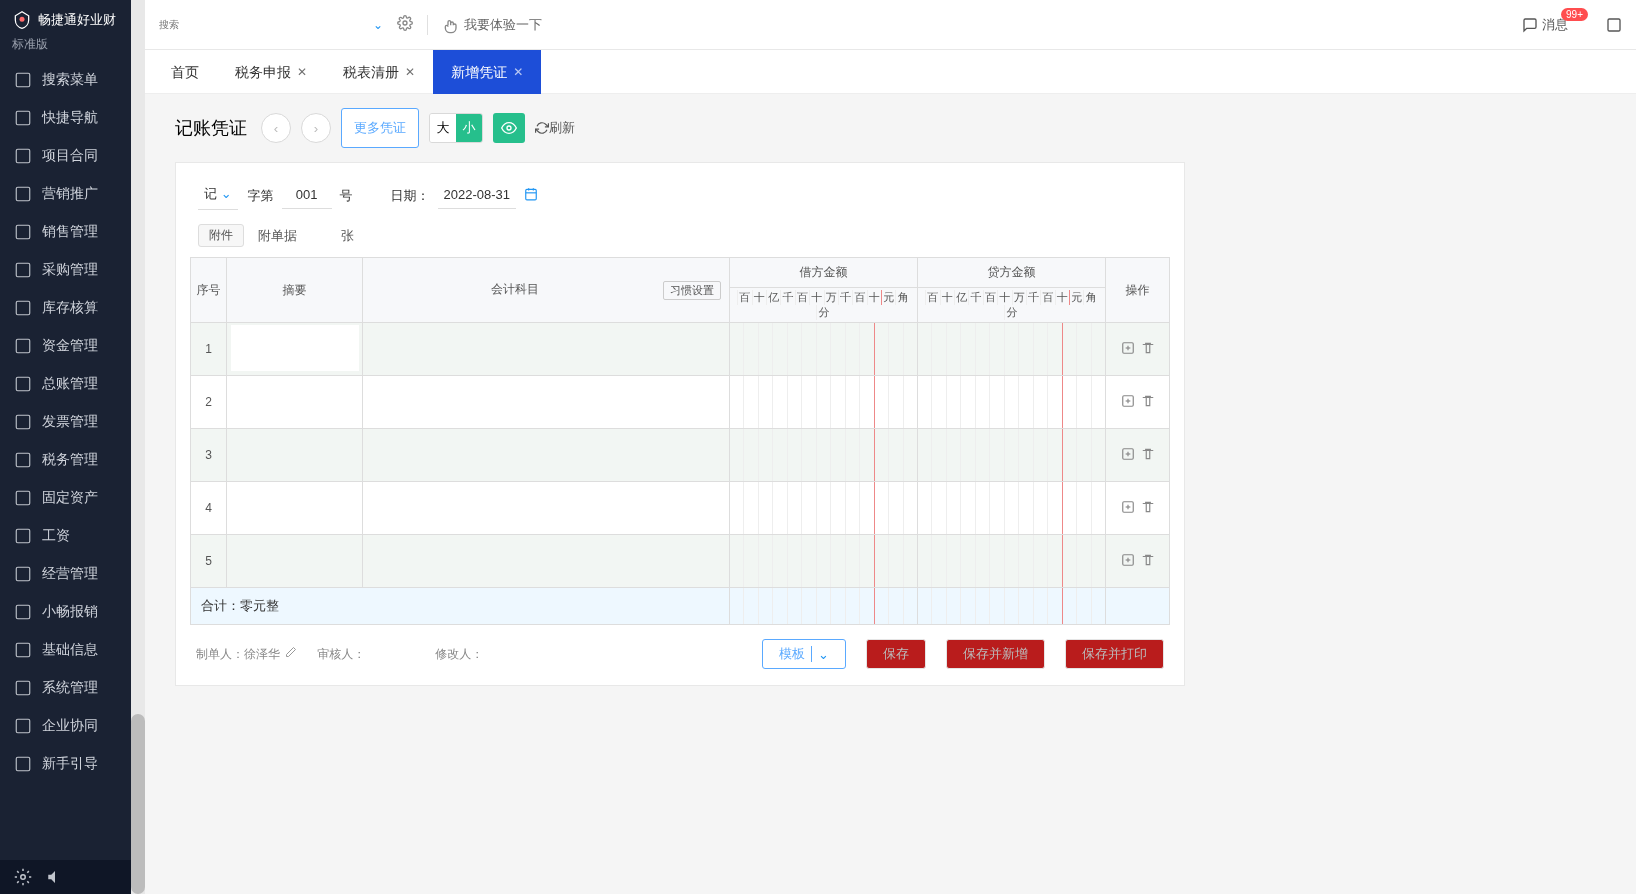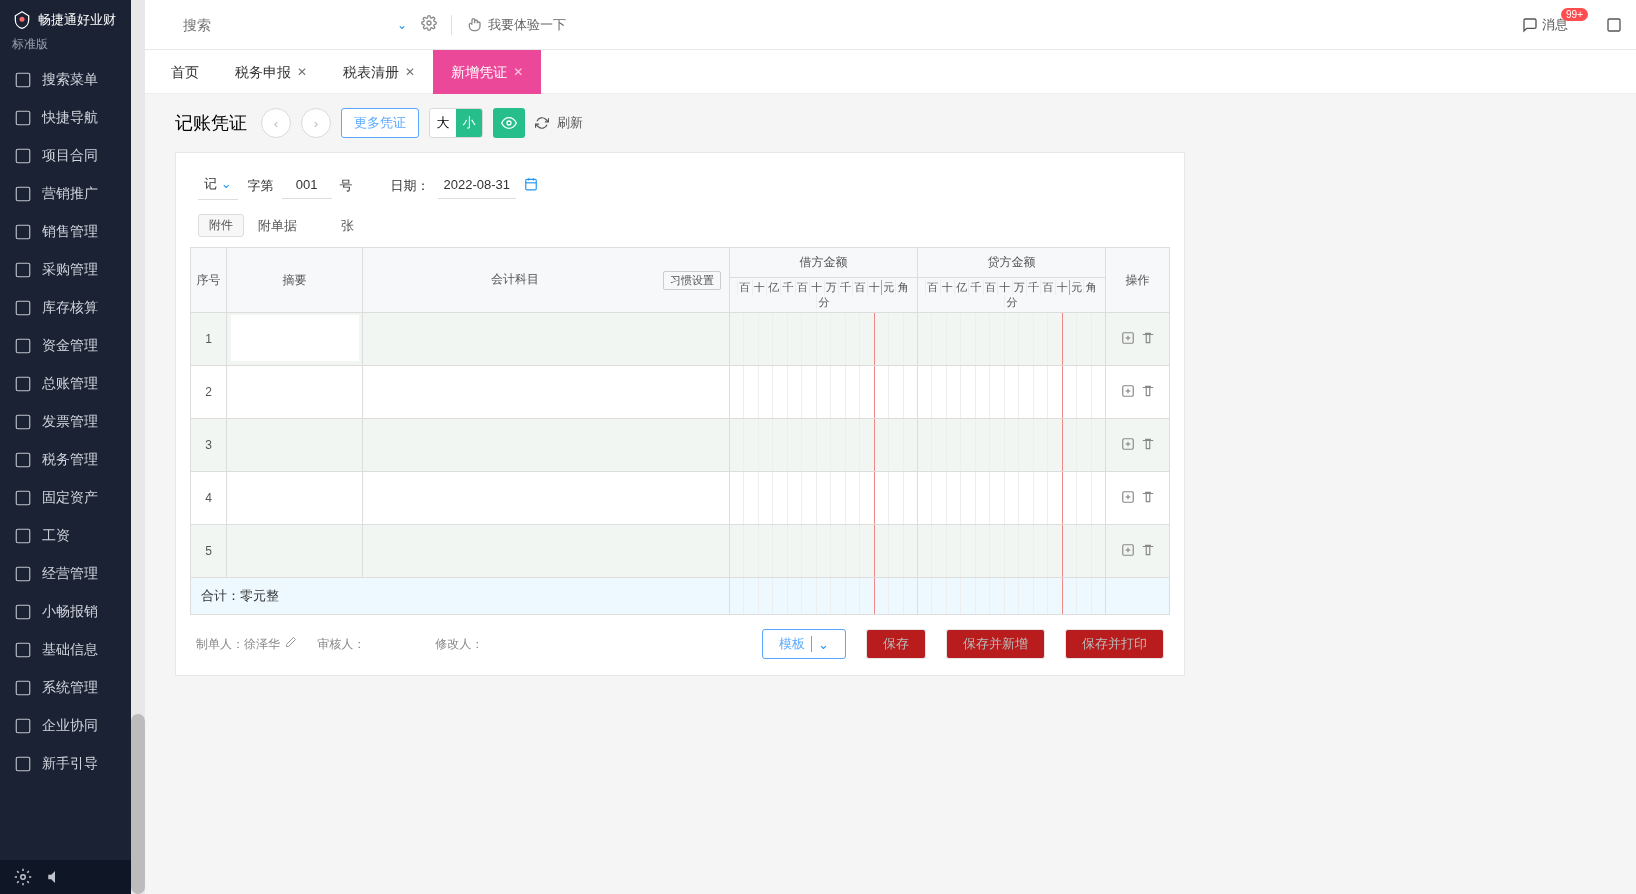--- a/index.html
+++ b/index.html
@@ -15,47 +15,47 @@
 .menu-item { display: flex; align-items: center; gap: 10px; padding: 10px 14px; font-size: 14px; cursor: pointer; color: #d0d4dc; }
 .menu-item svg { width: 18px; height: 18px; flex-shrink: 0; }
 .bottom-icons { display: flex; gap: 14px; padding: 8px 14px; background: #0f1626; align-items: center; }
 .bottom-icons svg { width: 18px; height: 18px; }
 .sidebar-scroll { width: 14px; background: #e8e8e8; display: flex; align-items: flex-end; }
 .sidebar-thumb { width: 100%; height: 180px; background: #bcbcbc; border-radius: 7px; }
 
 
 .main { flex: 1; display: flex; flex-direction: column; background: #fff; }
 .topbar { height: 50px; display: flex; align-items: center; border-bottom: 1px solid #e8e8e8; padding: 0 14px; gap: 14px; }
-.search-box { width: 200px; height: 32px; border: none; font-size: 14px; outline: none; color: #3b82f6; margin-left: 24px; }
+.search-box { width: 200px; height: 32px; border: none; font-size: 10px; outline: none; color: #3b82f6; }
 .dropdown-caret { color: #2196f3; font-size: 12px; }
 .gear-link { color: #888; cursor: pointer; }
-.try-btn { display: flex; align-items: flex-start; gap: 6px; color: #666; font-size: 13px; cursor: pointer; }
+.try-btn { display: flex; align-items: flex-end; gap: 6px; color: #666; font-size: 13px; cursor: pointer; }
 .try-btn svg { width: 16px; height: 16px; }
 .top-spacer { flex: 1; }
 .msg-area { display: flex; align-items: center; gap: 4px; color: #555; font-size: 13px; position: relative; }
 .badge { position: absolute; top: -8px; right: -20px; background: #ff4d4f; color: #fff; font-size: 10px; padding: 1px 5px; border-radius: 8px; }
 
 
 .tabs { display: flex; align-items: center; height: 44px; background: #fff; border-bottom: 1px solid #eee; padding-left: 8px; }
 .tab { padding: 0 18px; height: 44px; line-height: 44px; font-size: 14px; color: #333; cursor: pointer; display: flex; align-items: center; gap: 6px; }
-.tab.active { background: #ec4899; color: #fff; }
+.tab.active { background: #1d4ed8; color: #fff; }
 .tab .close { font-size: 12px; opacity: 0.7; }
 
 
 .content { flex: 1; background: #f5f5f5; padding: 14px 30px; overflow: auto; }
 .voucher-head { display: flex; align-items: center; gap: 10px; margin-bottom: 14px; }
 .voucher-title { font-size: 18px; font-weight: 500; margin-right: 4px; }
 .nav-btn { width: 30px; height: 30px; border: 1px solid #d9d9d9; border-radius: 50%; background: #fff; display: flex; align-items: center; justify-content: center; color: #bbb; cursor: pointer; }
-.more-btn { height: 30px; padding: 0 12px; border: 1px solid #5aa9ff; color: #5aa9ff; background: #fff; border-radius: 3px; font-size: 13px; cursor: pointer; }
+.more-btn { height: 40px; padding: 0 12px; border: 1px solid #5aa9ff; color: #5aa9ff; background: #fff; border-radius: 3px; font-size: 13px; cursor: pointer; }
 .size-toggle { display: flex; border: 1px solid #d9d9d9; border-radius: 3px; overflow: hidden; }
 .size-toggle span { width: 26px; height: 28px; line-height: 28px; text-align: center; font-size: 13px; cursor: pointer; background: #fff; }
 .size-toggle span.active { background: #26bf8c; color: #fff; }
 .eye-btn { width: 32px; height: 30px; background: #26bf8c; border-radius: 3px; display: flex; align-items: center; justify-content: center; cursor: pointer; }
 .eye-btn svg { width: 16px; height: 16px; color: #fff; }
-.refresh { display: flex; align-items: center; gap: 8px; font-size: 13px; color: #555; cursor: pointer; }
+.refresh { display: flex; align-items: center; gap: 0; font-size: 13px; color: #555; cursor: pointer; }
 
 .voucher-card { background: #fff; border: 1px solid #e8e8e8; padding: 18px 14px 16px; max-width: 1010px; }
 .voucher-meta { display: flex; align-items: center; gap: 8px; font-size: 13px; color: #333; padding: 0 8px 10px; }
 .meta-select { color: #333; padding: 4px 6px 6px; margin-right: 2px; border-bottom: 1px solid #ddd; }
 .meta-caret { color: #2196f3; }
 .meta-num { border-bottom: 1px solid #ddd; padding: 4px 8px 6px; min-width: 50px; display: inline-block; text-align: center; }
 .meta-date { border-bottom: 1px solid #ddd; padding: 4px 6px 6px; margin-left: 0; }
 .calendar { color: #2196f3; cursor: pointer; }
 .attach-row { display: flex; align-items: center; gap: 14px; font-size: 13px; color: #555; padding: 4px 8px 10px; }
 .attach-btn { padding: 2px 10px; border: 1px solid #ddd; border-radius: 3px; background: #f7f7f7; cursor: pointer; font-size: 12px; }

